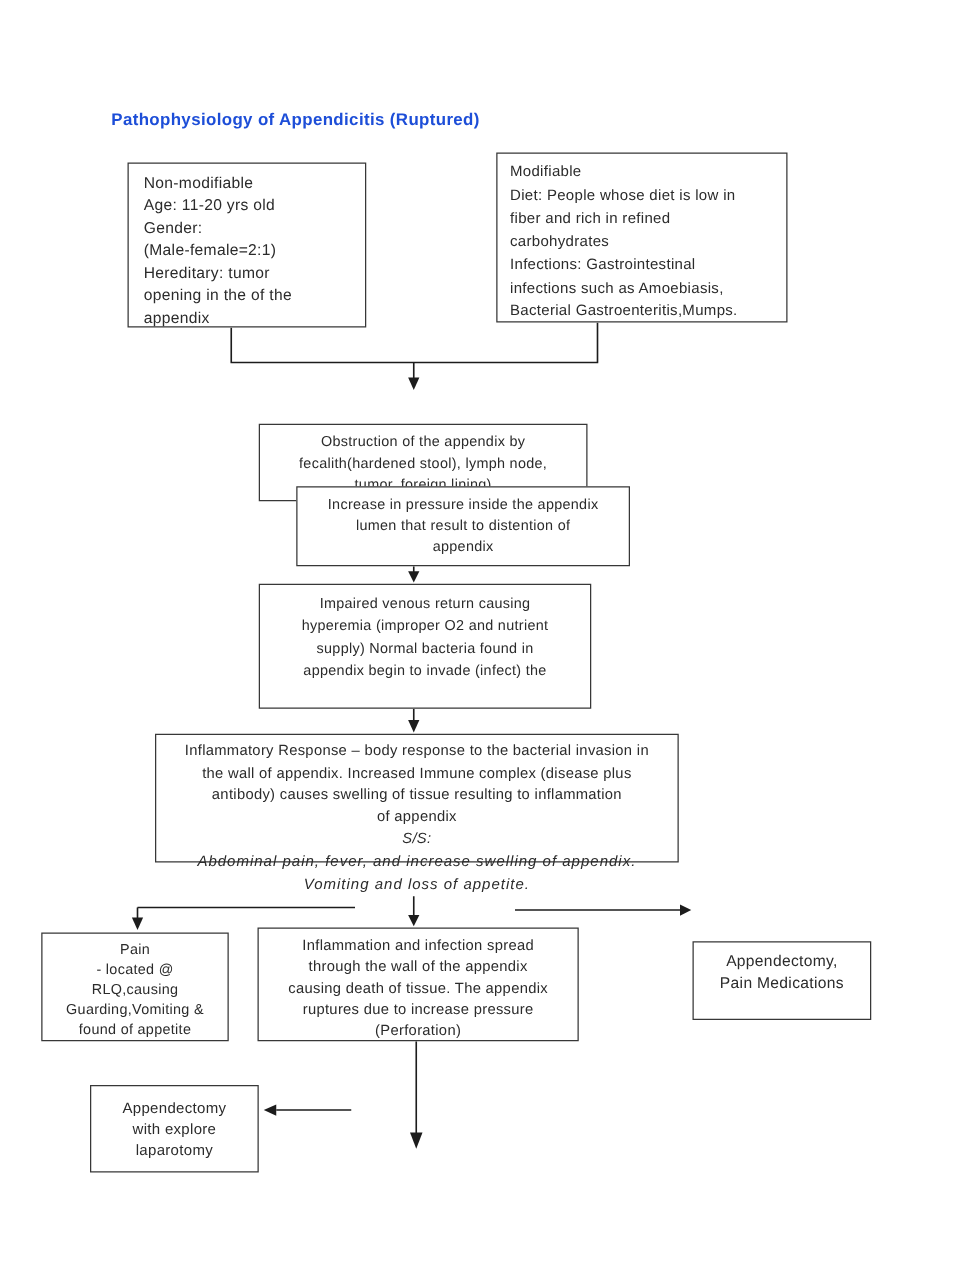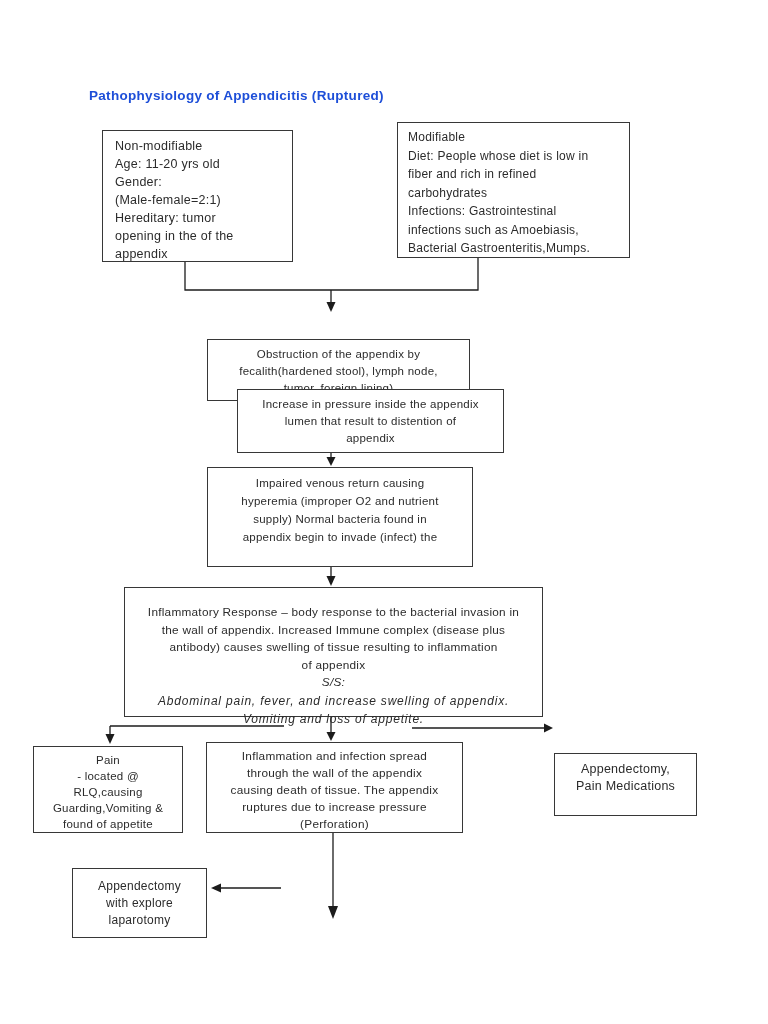--- a/index.html
+++ b/index.html
@@ -20,21 +20,21 @@
     border:1px solid #373737; background:#ffffff;
     font-size:11.5px; line-height:17px; letter-spacing:0.25px; color:#2b2b2b;
   }
   .box .ln { white-space:nowrap; }
   .center { text-align:center; }
   .b-nonmod      { left:102px; top:130px; width:191px; height:132px; padding:6px 6px 0 12px; font-size:12.5px; line-height:18px; }
   .b-mod         { left:397px; top:122px; width:233px; height:136px; padding:5px 4px 0 10px; font-size:12px;  line-height:18.5px; }
   .b-obstruction { left:207px; top:313px; width:263px; height:62px;  padding-top:6px; line-height:17px;margin-top:26px; }
   .b-pressure    { left:205px; top:389px; width:267px; height:64px;  padding-top:6px; line-height:17px;margin-left:32px; }
   .b-impaired    { left:207px; top:467px; width:266px; height:100px; padding-top:6px; line-height:18px; }
-  .b-inflammatory{ left:124px; top:587px; width:419px; height:130px; padding-top:16px; line-height:17.5px; font-size:11.8px; }
+  .b-inflammatory{ left:124px; top:587px; width:419px; height:103px; padding-top:4px; line-height:17.5px; font-size:11.8px; }
   .b-pain        { left:33px;  top:746px; width:150px; height:87px;  padding-top:5px; line-height:16px; }
   .b-perforation { left:206px; top:742px; width:257px; height:91px;  padding-top:5px; line-height:17px; font-size:11.8px; }
   .b-meds        { left:554px; top:753px; width:143px; height:63px;  padding-top:7px; line-height:16.5px; font-size:12.5px; }
   .b-laparotomy  { left:72px;  top:868px; width:135px; height:70px;  padding-top:9px; line-height:17px; font-size:12px; }
   .signs-label, .signs { font-style:italic; }
   .signs { font-size:12px; letter-spacing:0.8px; line-height:18px; }
 </style>
 </head>
 <body>
 

